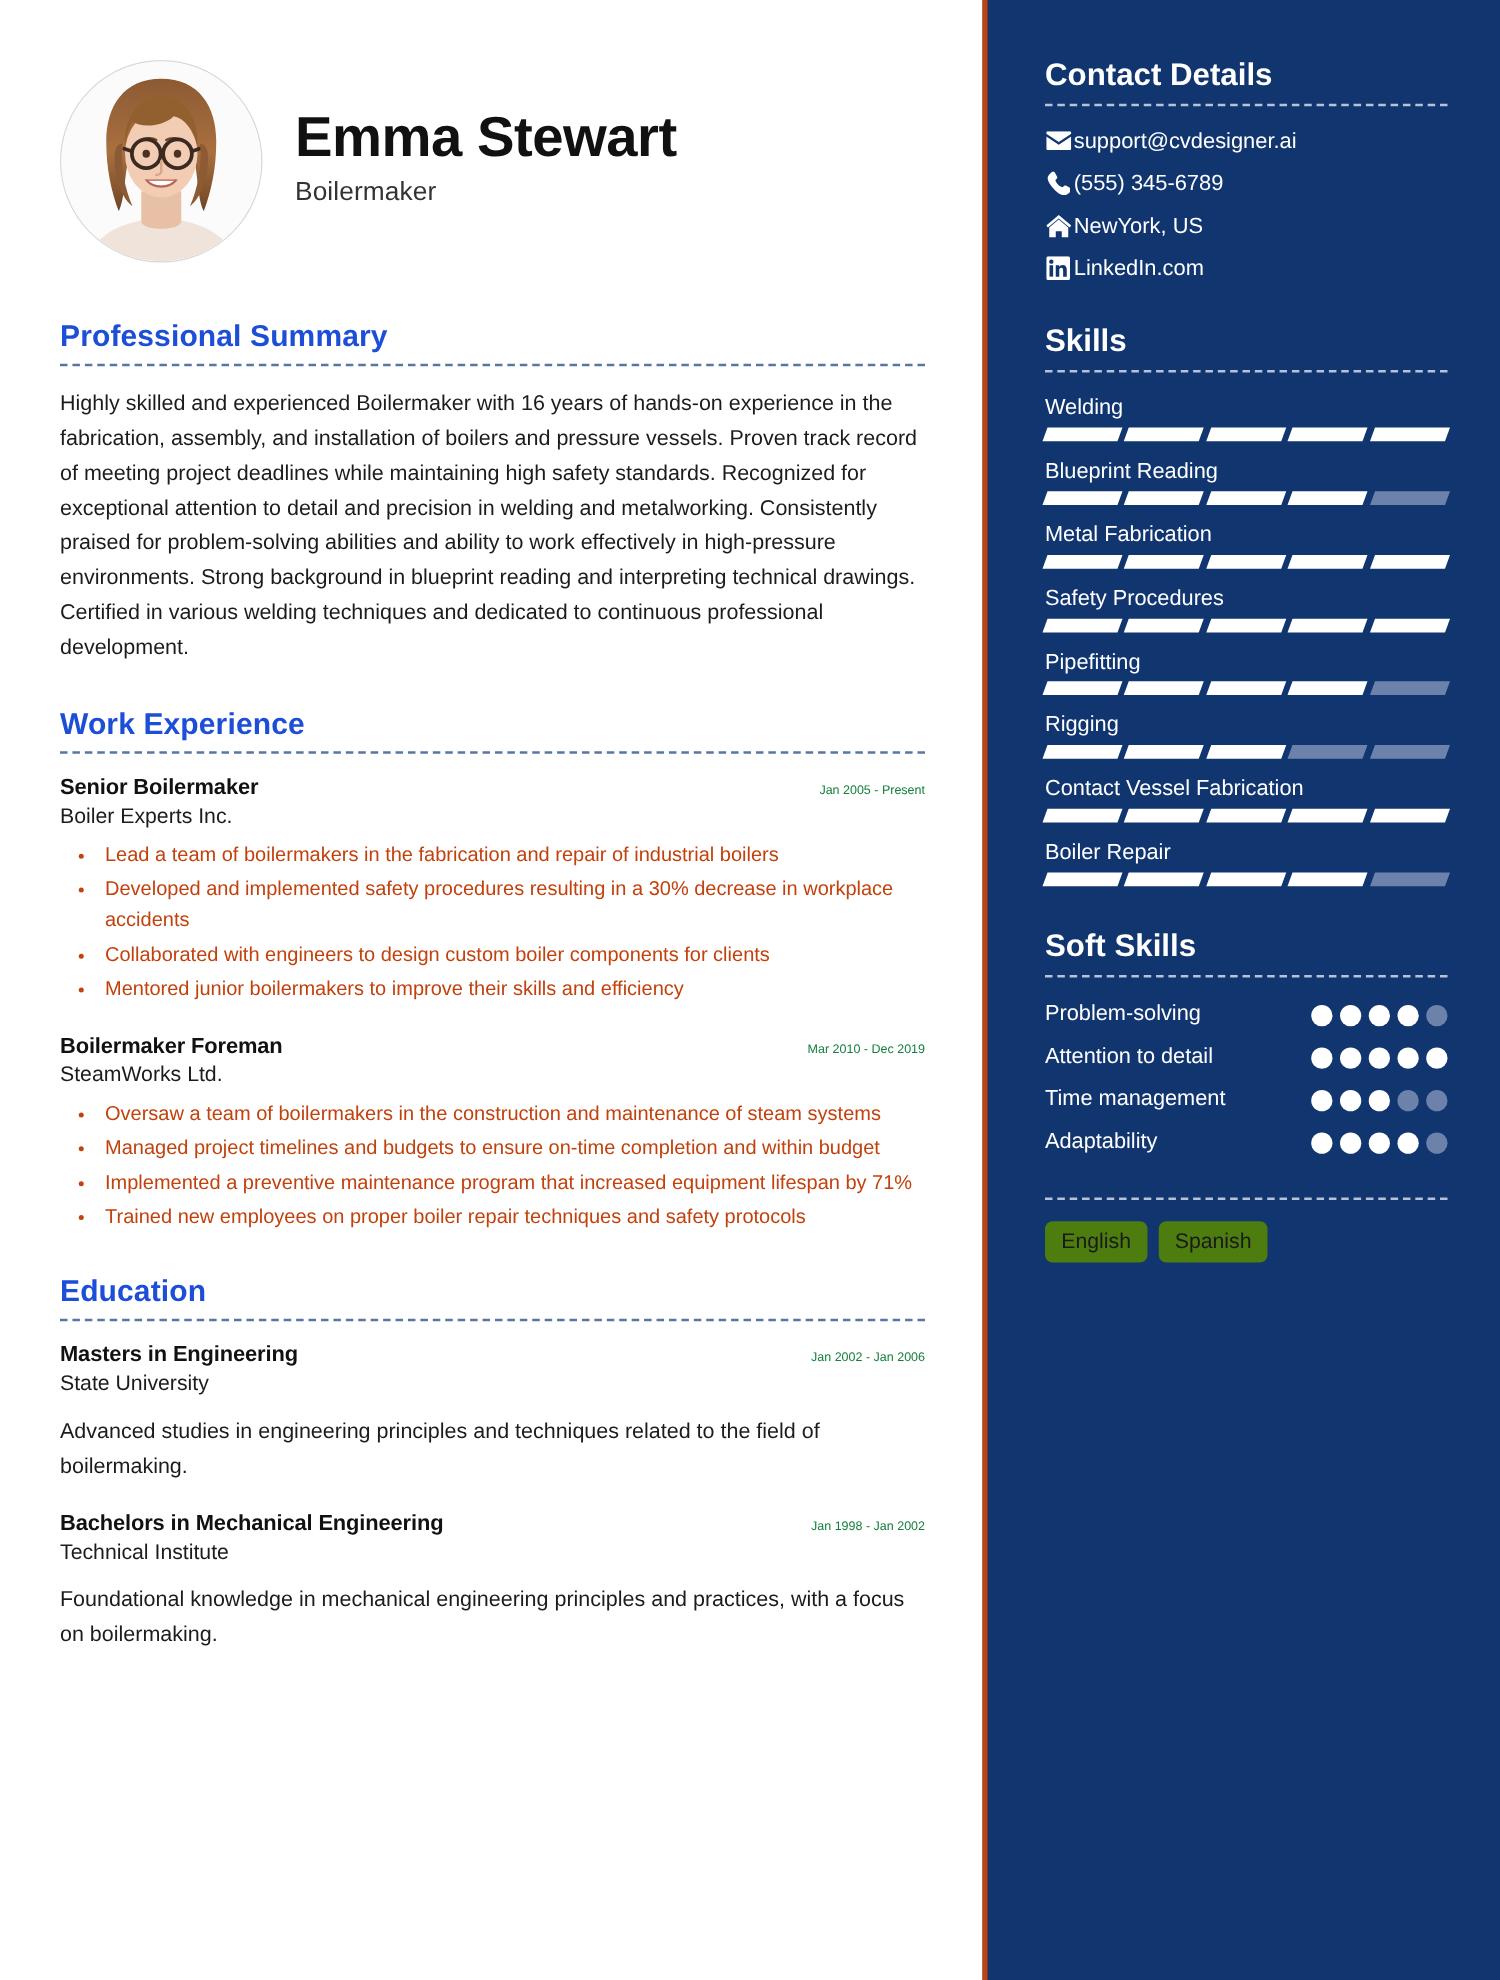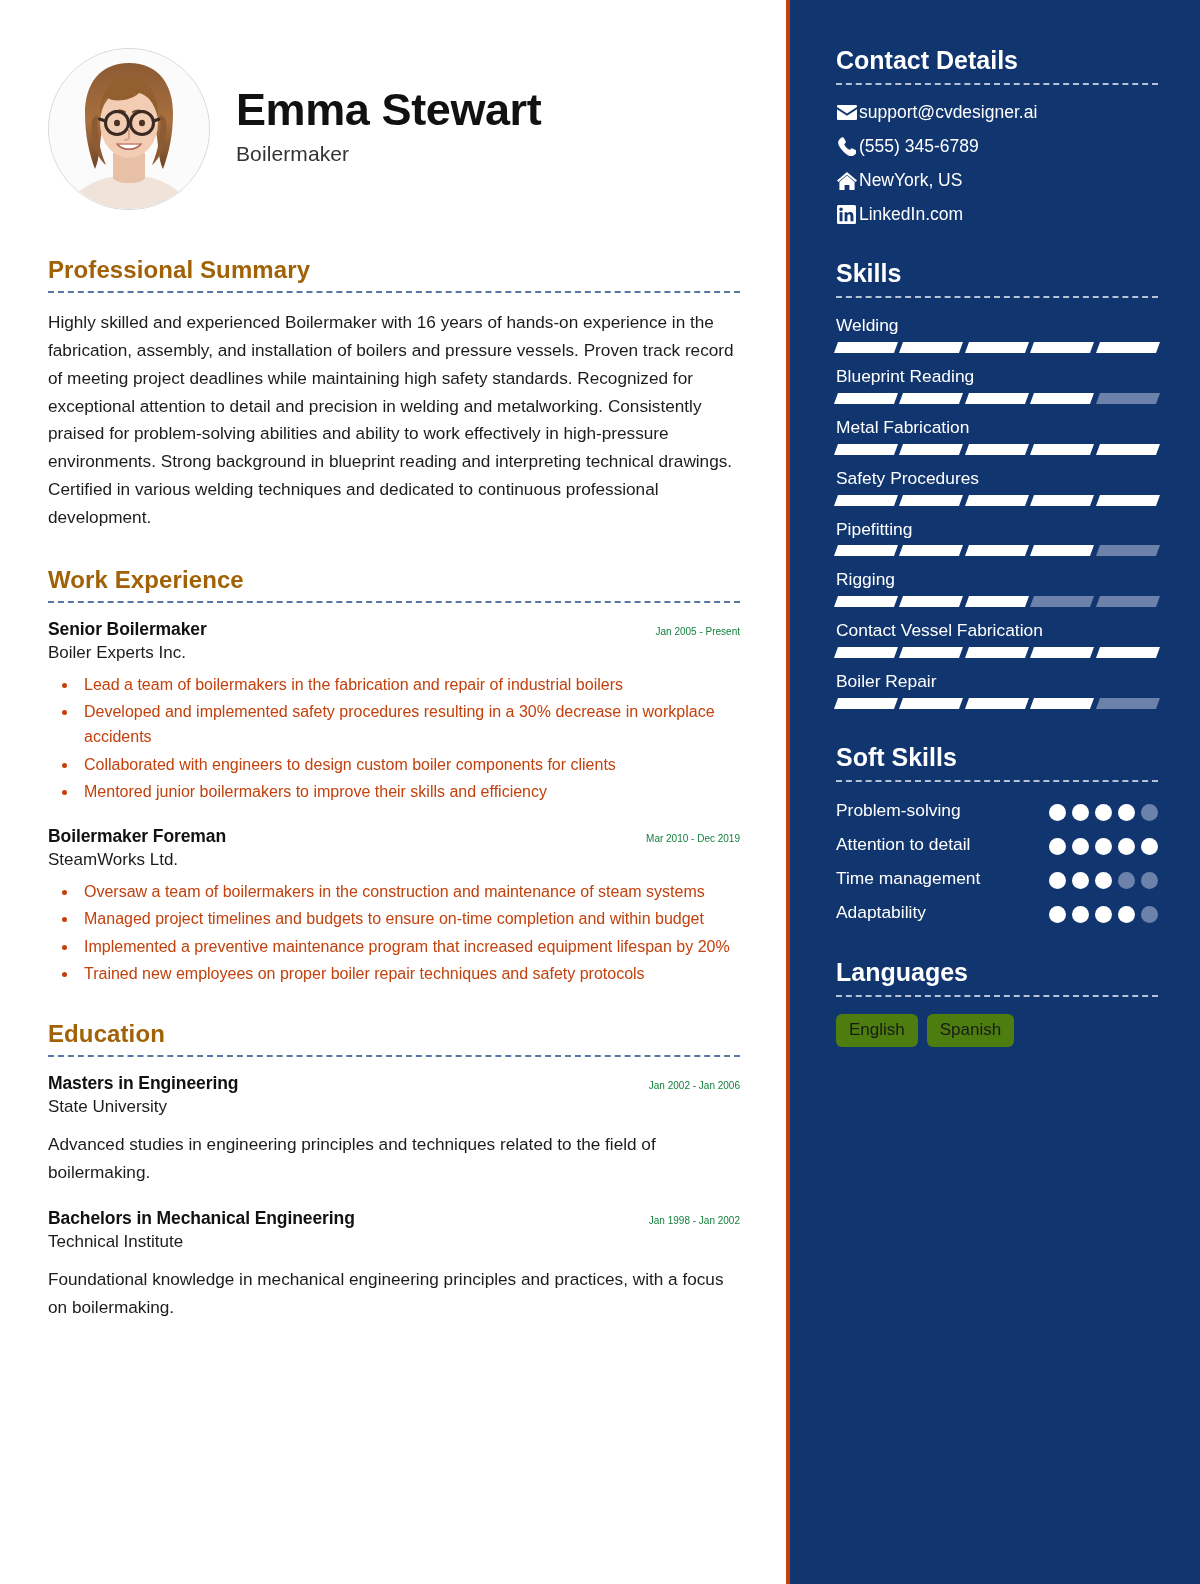--- a/index.html
+++ b/index.html
@@ -61,21 +61,21 @@
     color: #333333;
     margin-top: 8px;
     letter-spacing: 0.1px;
   }
 
   .section { margin-bottom: 34px; }
 
   .section-title {
     font-size: 24px;
     font-weight: 700;
-    color: #a16207;
+    color: #1d4ed8;
     letter-spacing: 0.1px;
     margin-bottom: 7px;
   }
 
   .divider-dashed {
     height: 0;
     border-top: 2px dashed #3a5f92;
     opacity: 0.85;
     margin-bottom: 16px;
   }
@@ -324,21 +324,21 @@
 
       <div class="entry">
         <div class="entry-head">
           <span class="entry-role">Boilermaker Foreman</span>
           <span class="entry-date">Mar 2010 - Dec 2019</span>
         </div>
         <div class="entry-org">SteamWorks Ltd.</div>
         <ul class="bullets">
           <li>Oversaw a team of boilermakers in the construction and maintenance of steam systems</li>
           <li>Managed project timelines and budgets to ensure on-time completion and within budget</li>
-          <li>Implemented a preventive maintenance program that increased equipment lifespan by 20%</li>
+          <li>Implemented a preventive maintenance program that increased equipment lifespan by 71%</li>
           <li>Trained new employees on proper boiler repair techniques and safety protocols</li>
         </ul>
       </div>
     </div>
 
     <div class="section">
       <div class="section-title">Education</div>
       <div class="divider-dashed"></div>
 
       <div class="entry">
@@ -537,21 +537,20 @@
             <span class="dot on"></span>
             <span class="dot on"></span>
             <span class="dot on"></span>
             <span class="dot on"></span>
             <span class="dot"></span>
           </span>
       </div>
     </div>
 
     <div class="side-section">
-      <div class="side-title">Languages</div>
       <div class="side-divider"></div>
       <div class="lang-wrap">
         <span class="lang-chip">English</span>
         <span class="lang-chip">Spanish</span>
       </div>
     </div>
 
   </div>
 </div>
 

